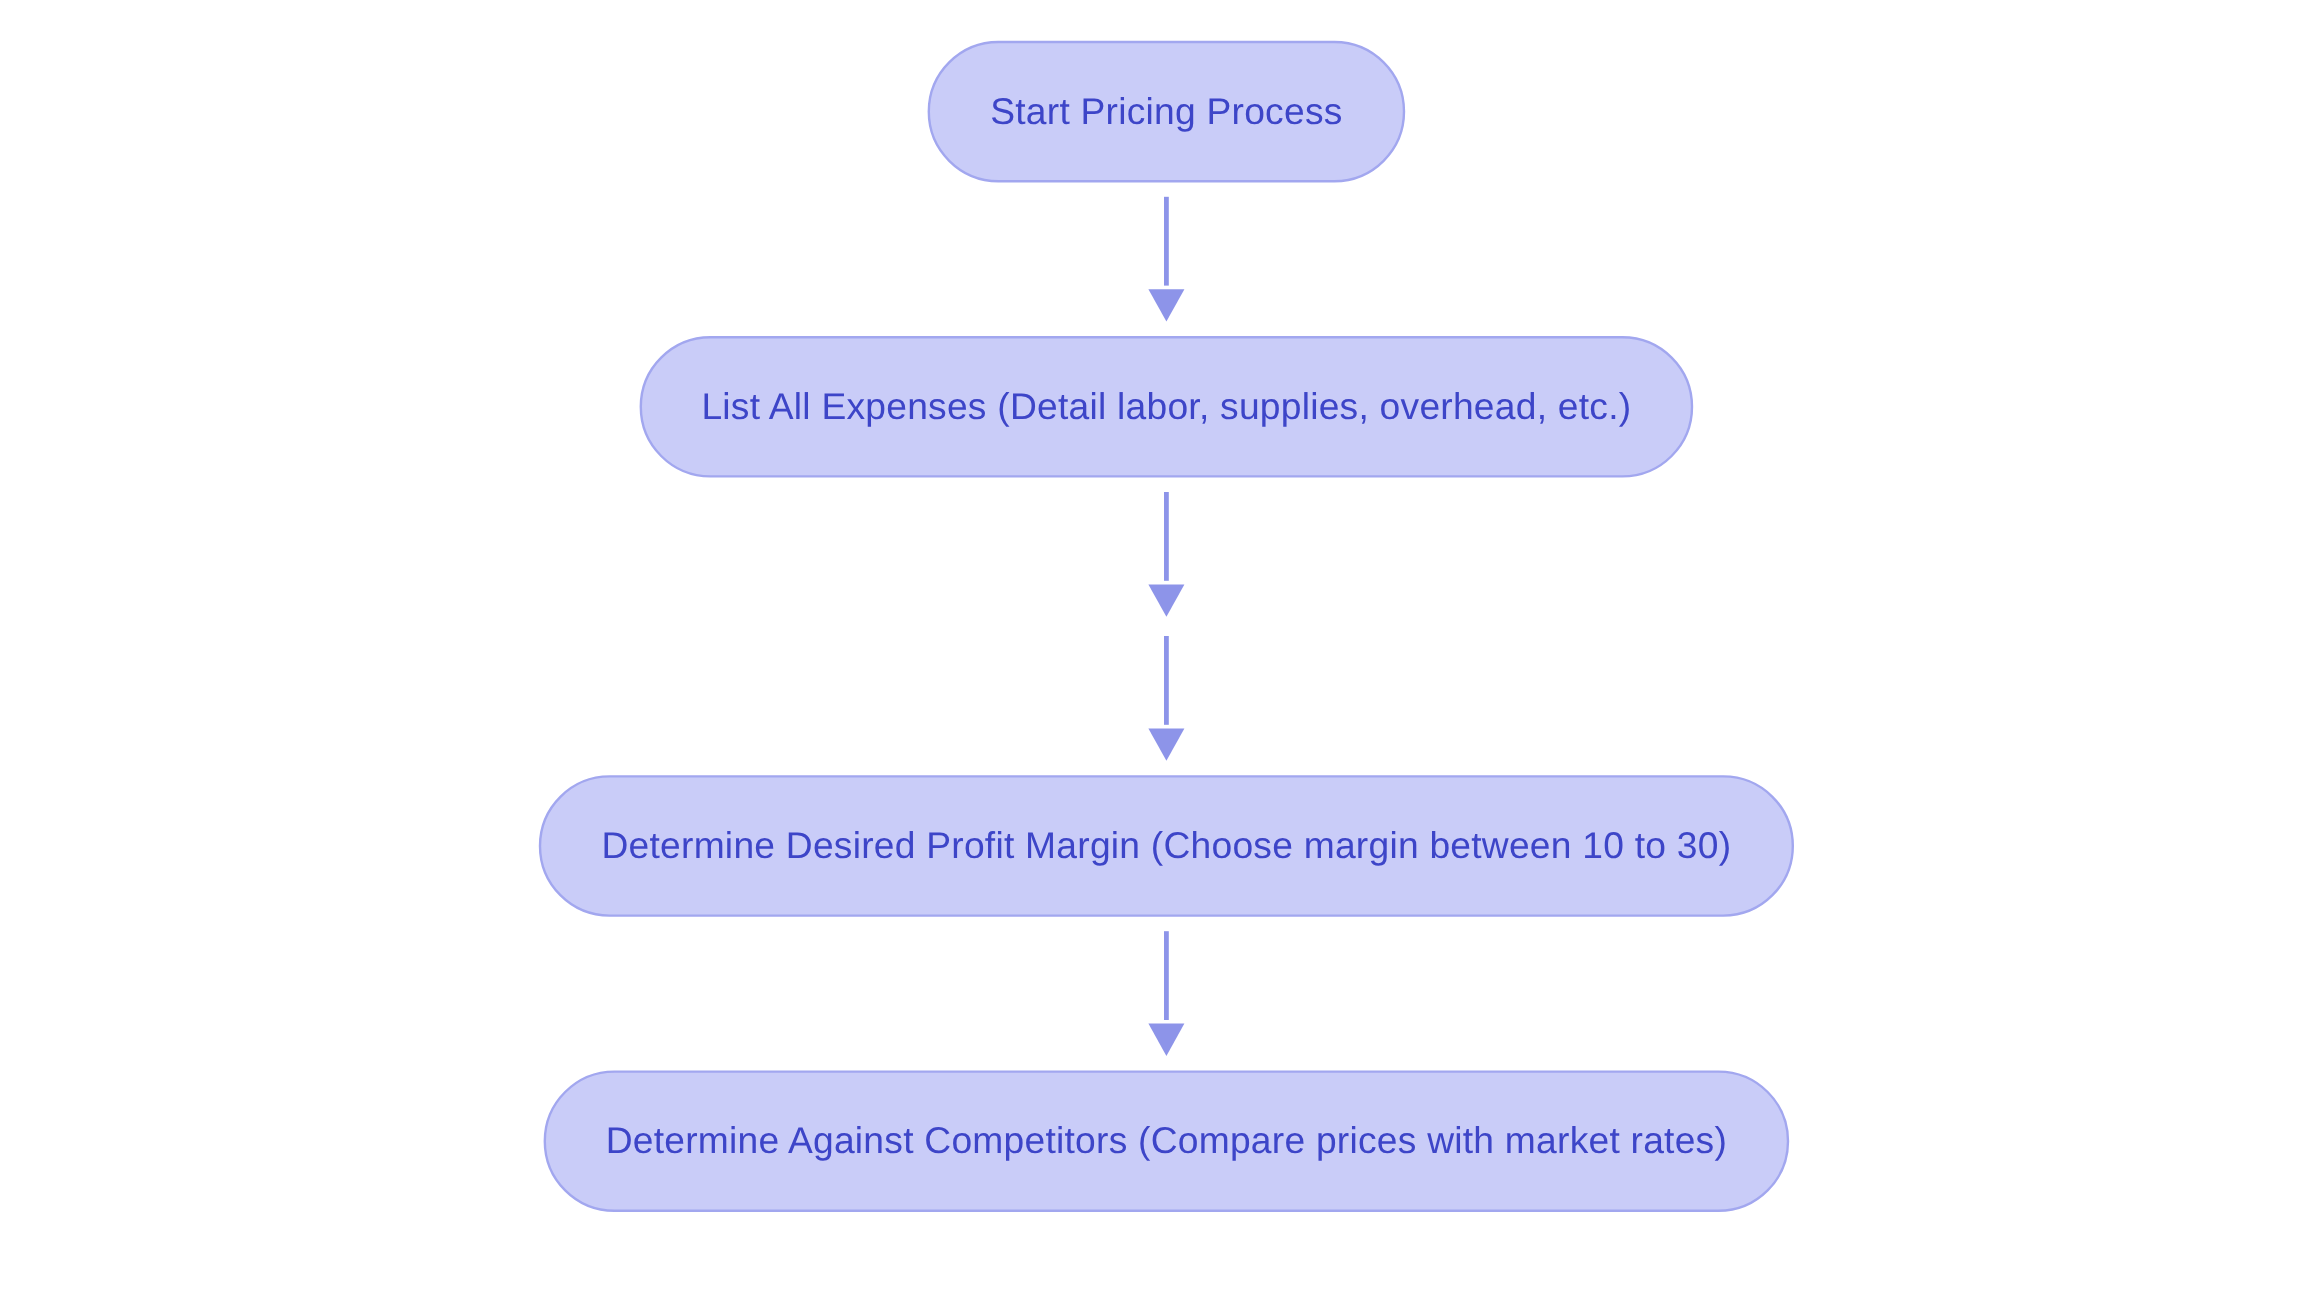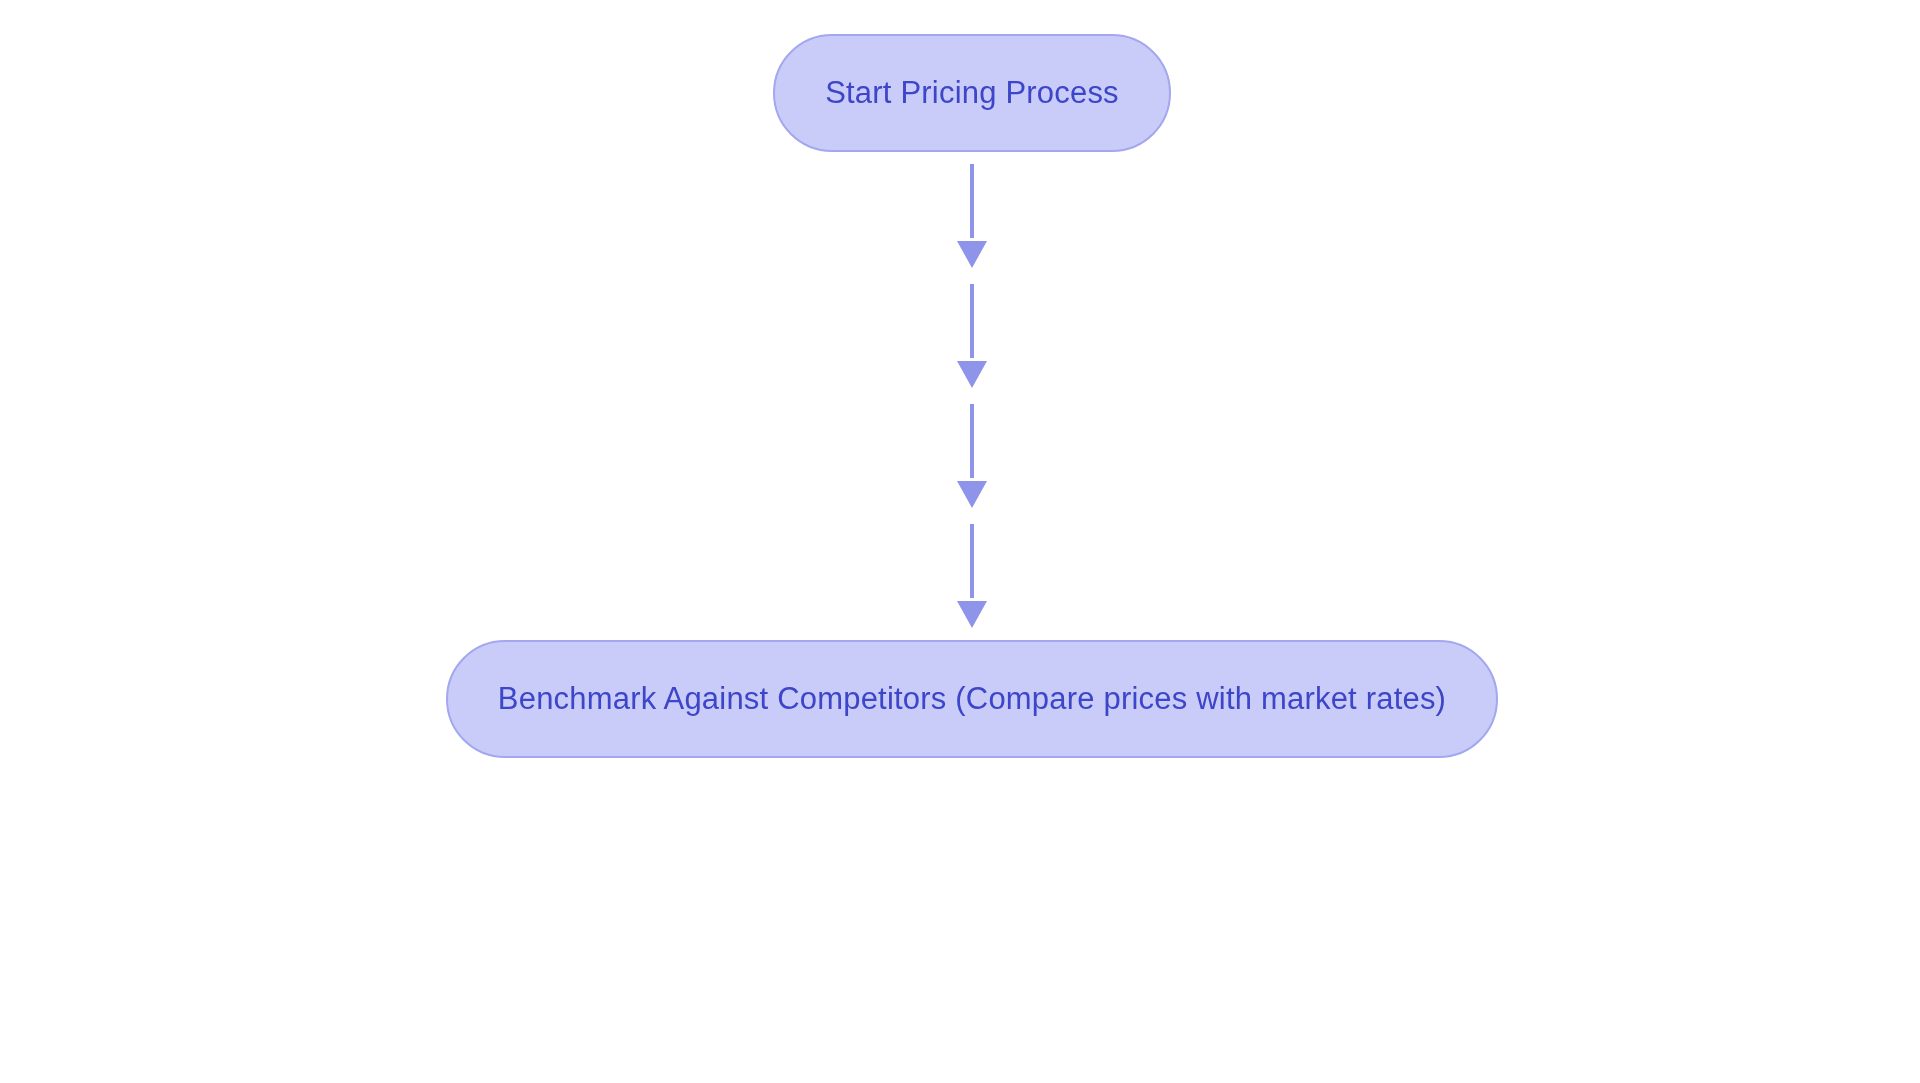--- a/index.html
+++ b/index.html
@@ -68,35 +68,41 @@
 
   <div class="node">
     <span>Start Pricing Process</span>
   </div>
 
   <div class="connector">
     <div class="stem"></div>
     <div class="arrowhead"></div>
   </div>
 
-
-  <div class="connector">
-    <div class="stem"></div>
-    <div class="arrowhead"></div>
+  <div class="node">
+    <span>List All Expenses (Detail labor, supplies, overhead, etc.)</span>
   </div>
-
 
   <div class="connector">
     <div class="stem"></div>
     <div class="arrowhead"></div>
   </div>
 
 
   <div class="connector">
     <div class="stem"></div>
     <div class="arrowhead"></div>
   </div>
 
   <div class="node">
-    <span>Benchmark Against Competitors (Compare prices with market rates)</span>
+    <span>Determine Desired Profit Margin (Choose margin between 10 to 30)</span>
+  </div>
+
+  <div class="connector">
+    <div class="stem"></div>
+    <div class="arrowhead"></div>
+  </div>
+
+  <div class="node">
+    <span>Determine Against Competitors (Compare prices with market rates)</span>
   </div>
 
 </div>
 
 </body></html>

